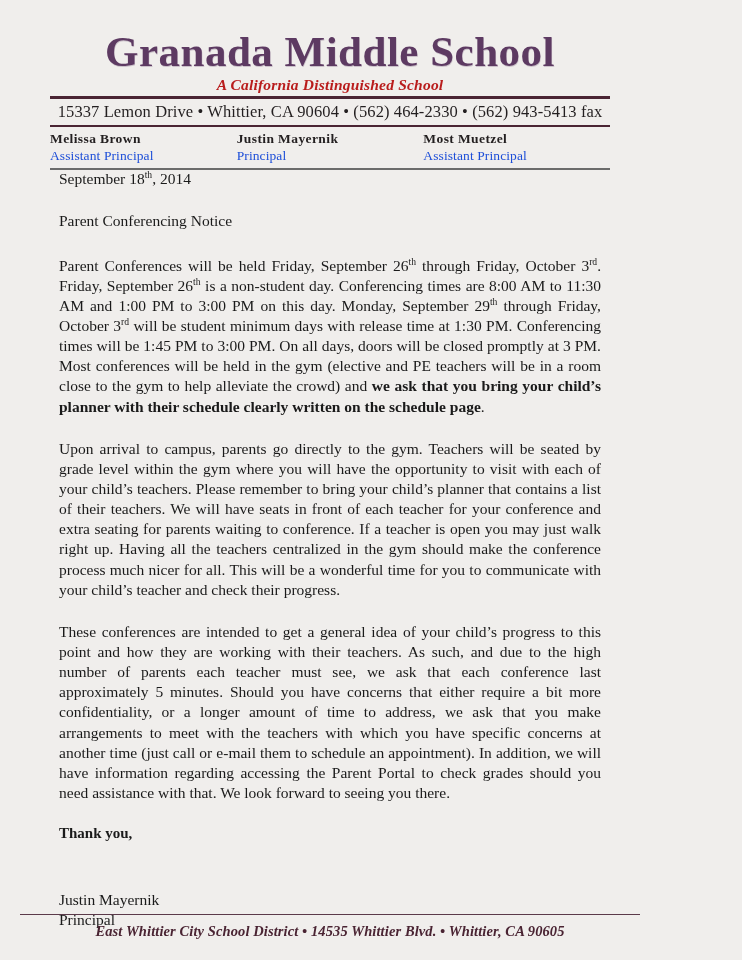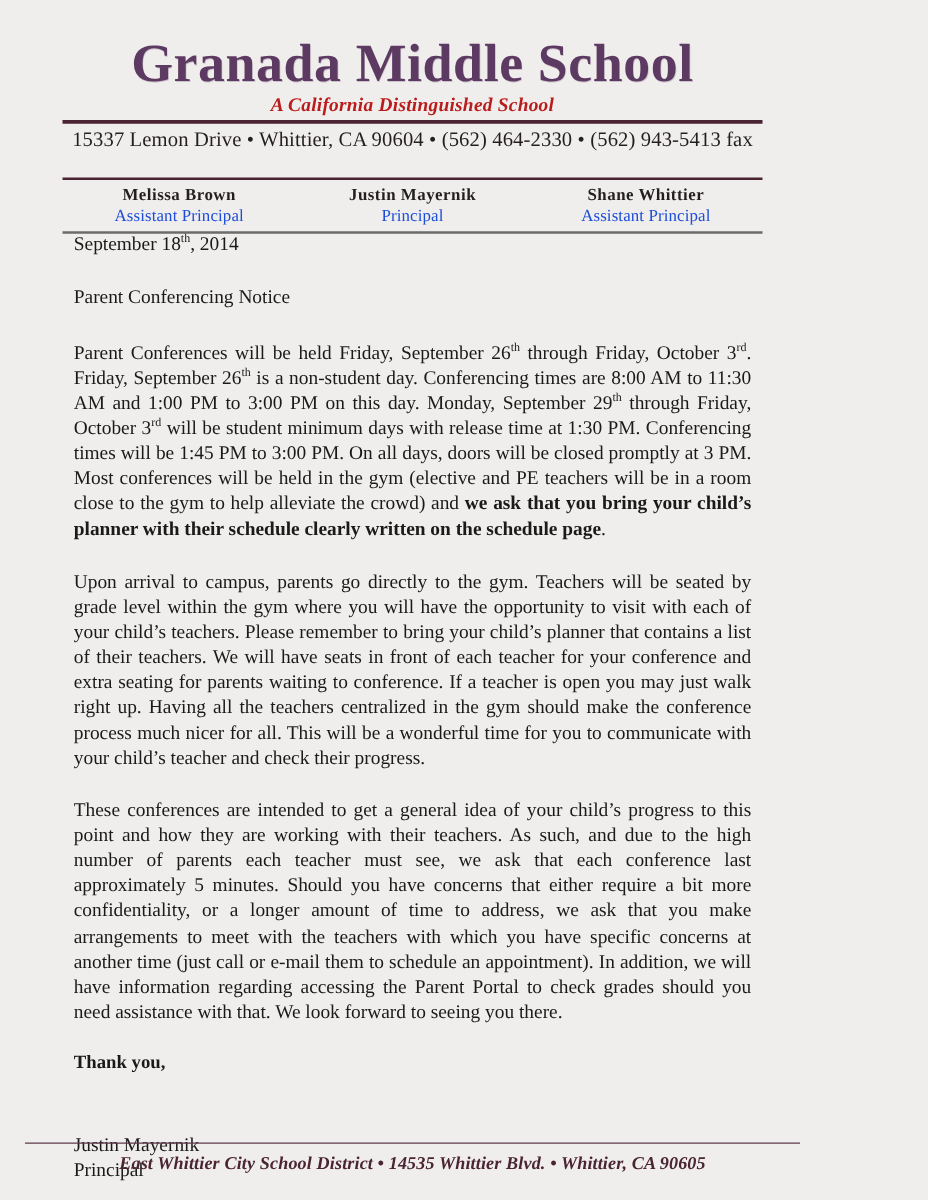--- a/index.html
+++ b/index.html
@@ -61,30 +61,29 @@
   .rule-gray {
     height: 2px;
     background: #6b6b6b;
     margin: 0;
   }
   .address-line {
     text-align: center;
     font-size: 16.5px;
     letter-spacing: 0.1px;
     color: #231f20;
-    padding: 2px 0 20px 0;
+    padding: 2px 0 3px 0;
     white-space: nowrap;
   }
   .admins {
     display: flex;
     padding: 4px 0 3px 0;
   }
   .admin-col {
     flex: 1 1 0;
-    text-align: center;
   }
   .admin-name {
     font-weight: bold;
     font-size: 13.5px;
     letter-spacing: 0.4px;
     color: #231f20;
     line-height: 1.25;
   }
   .admin-title {
     font-size: 13.5px;
@@ -177,21 +176,21 @@
     <div class="admins">
       <div class="admin-col">
         <div class="admin-name">Melissa Brown</div>
         <div class="admin-title">Assistant Principal</div>
       </div>
       <div class="admin-col">
         <div class="admin-name">Justin Mayernik</div>
         <div class="admin-title">Principal</div>
       </div>
       <div class="admin-col">
-        <div class="admin-name">Shane Whittier</div>
+        <div class="admin-name">Most Muetzel</div>
         <div class="admin-title">Assistant Principal</div>
       </div>
     </div>
 
     <div class="rule-gray"></div>
   </header>
 
   <main class="letter-body">
 
     <div class="date-line"><span>September </span><span>18</span><sup>th</sup><span>, 2014</span></div>

